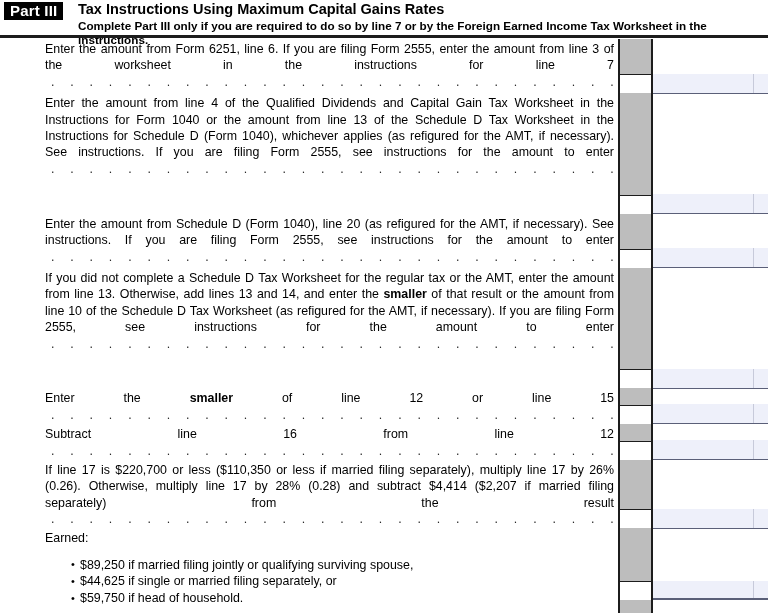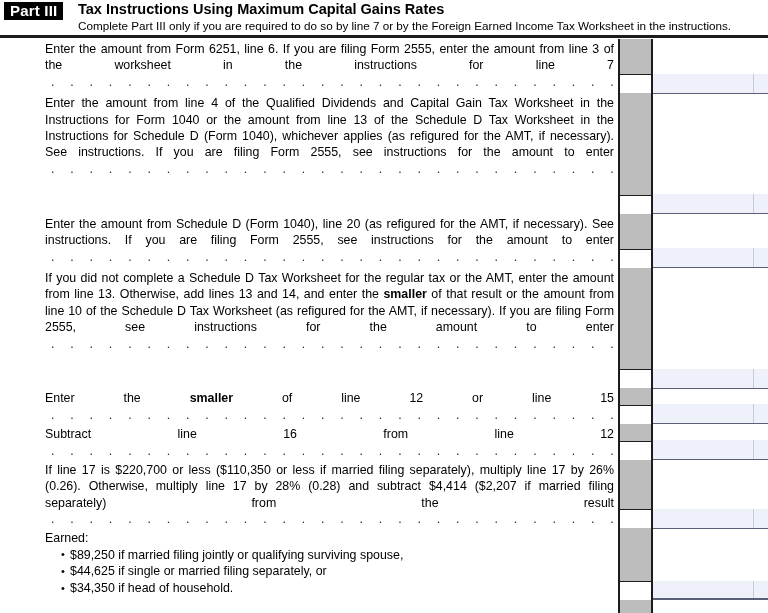--- a/index.html
+++ b/index.html
@@ -38,21 +38,21 @@
     left: 78px; top: 1px;
     font-size: 14.5px;
     font-weight: bold;
     line-height: 17px;
   }
   #header-sub {
     position: absolute;
     left: 78px; top: 19px;
     font-size: 11.7px;
     line-height: 14px;
-    font-weight: normal;
+    font-weight: bold;
   }
   #header-rule {
     position: absolute;
     left: 0; right: 0; top: 35px;
     height: 3px;
     background: #1c1c1c;
   }
 
   
   #lines-table {
@@ -152,21 +152,21 @@
     transform: scaleX(0.75);
   }
   .brace-dots {
     position: absolute;
     right: 12px;
     letter-spacing: 7px;
     font-size: 12.4px;
   }
   .brace-dots.d19 { top: 30px; }
   ul.bullets {
-    margin: 0; padding: 0 0 0 16px;
+    margin: 10px; padding: 0 0 0 16px;
     list-style: none;
   }
   ul.bullets li {
     font-size: 12.4px;
     line-height: 16.6px;
     padding-left: 9px;
     position: relative;
   }
   ul.bullets li:before {
     content: "\2022";
@@ -279,21 +279,21 @@
         </td>
       </tr>
       <tr style="height: 93.4px;">
         <td class="c-num"></td>
         <td class="c-spacer"></td>
         <td class="c-text nojust brace-wrap">
           <div>Earned:</div>
           <ul class="bullets">
             <li>$89,250 if married filing jointly or qualifying surviving spouse,</li>
             <li>$44,625 if single or married filing separately, or</li>
-            <li>$34,350 if head of household.</li>
+            <li>$59,750 if head of household.</li>
           </ul>
           <span class="brace "></span>
           <span class="brace-dots d19"></span>
         </td>
         <td class="c-stub">
           <div class="stub-box" style="bottom: 22px;"></div>
         </td>
         <td class="c-amt" style="border-bottom: none;">
           <div class="amt-inner" style="bottom: 22px;">
             <div class="amt-cents"></div>

